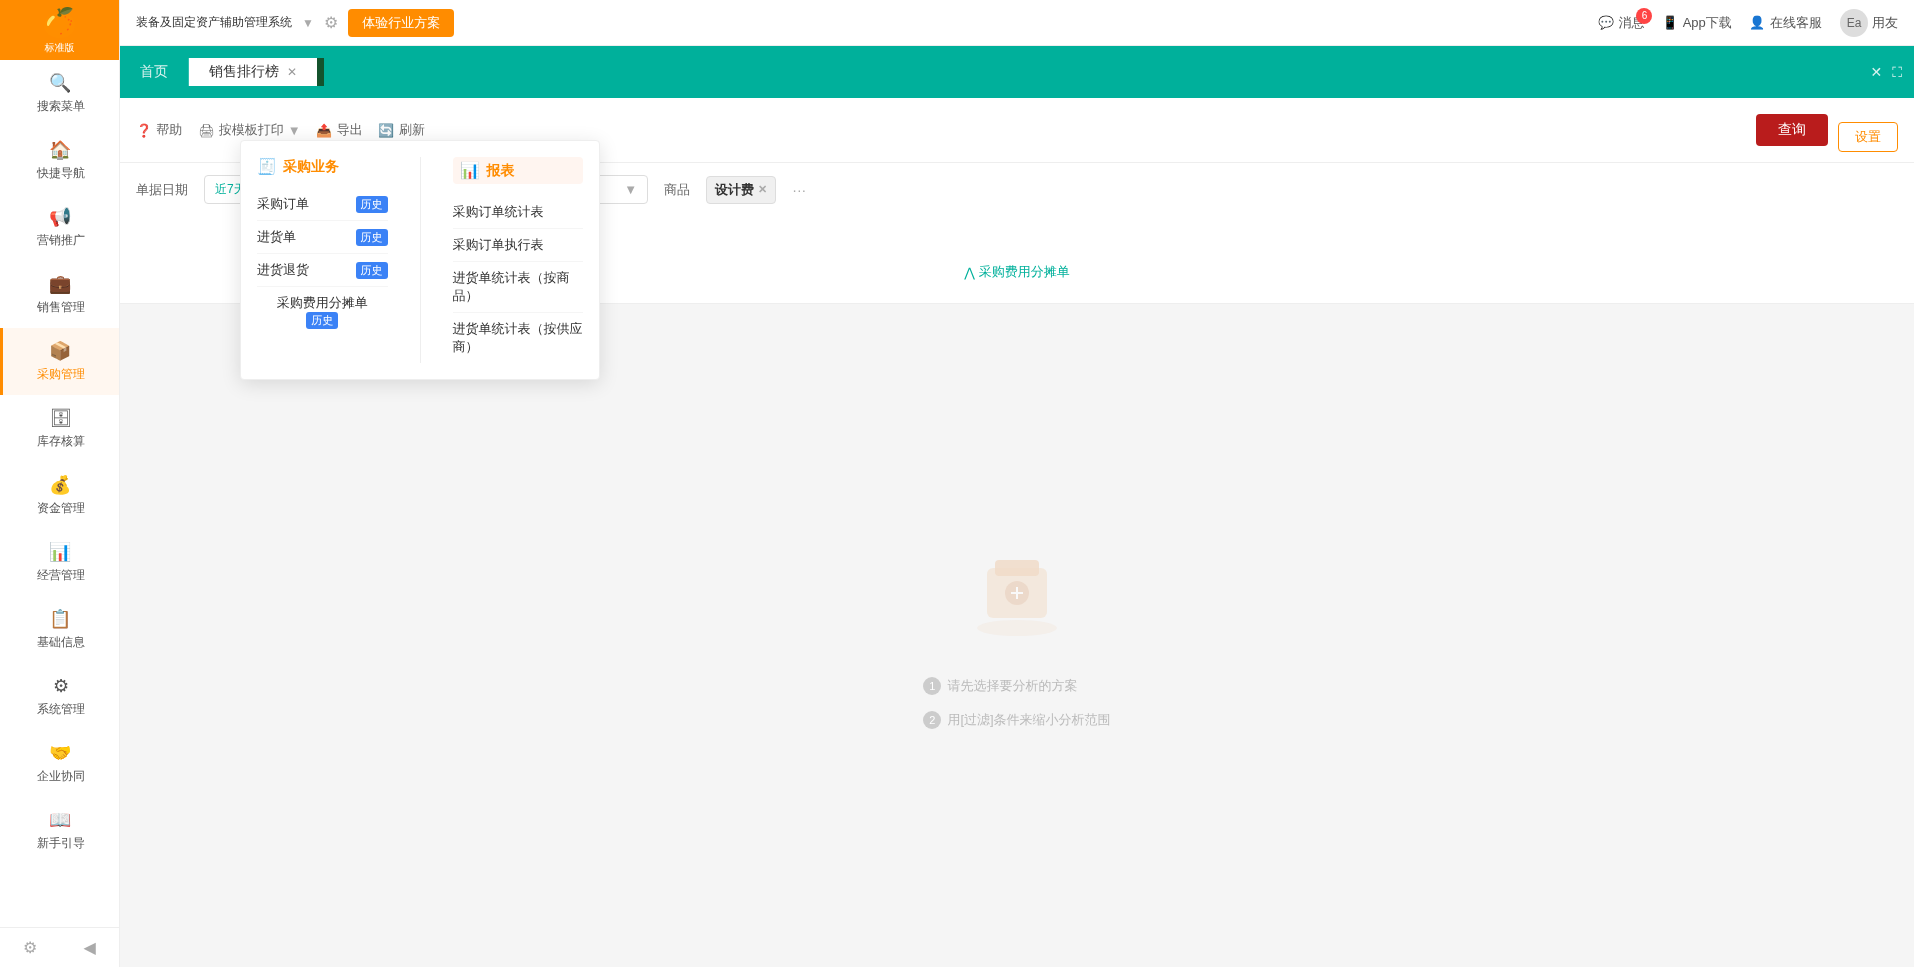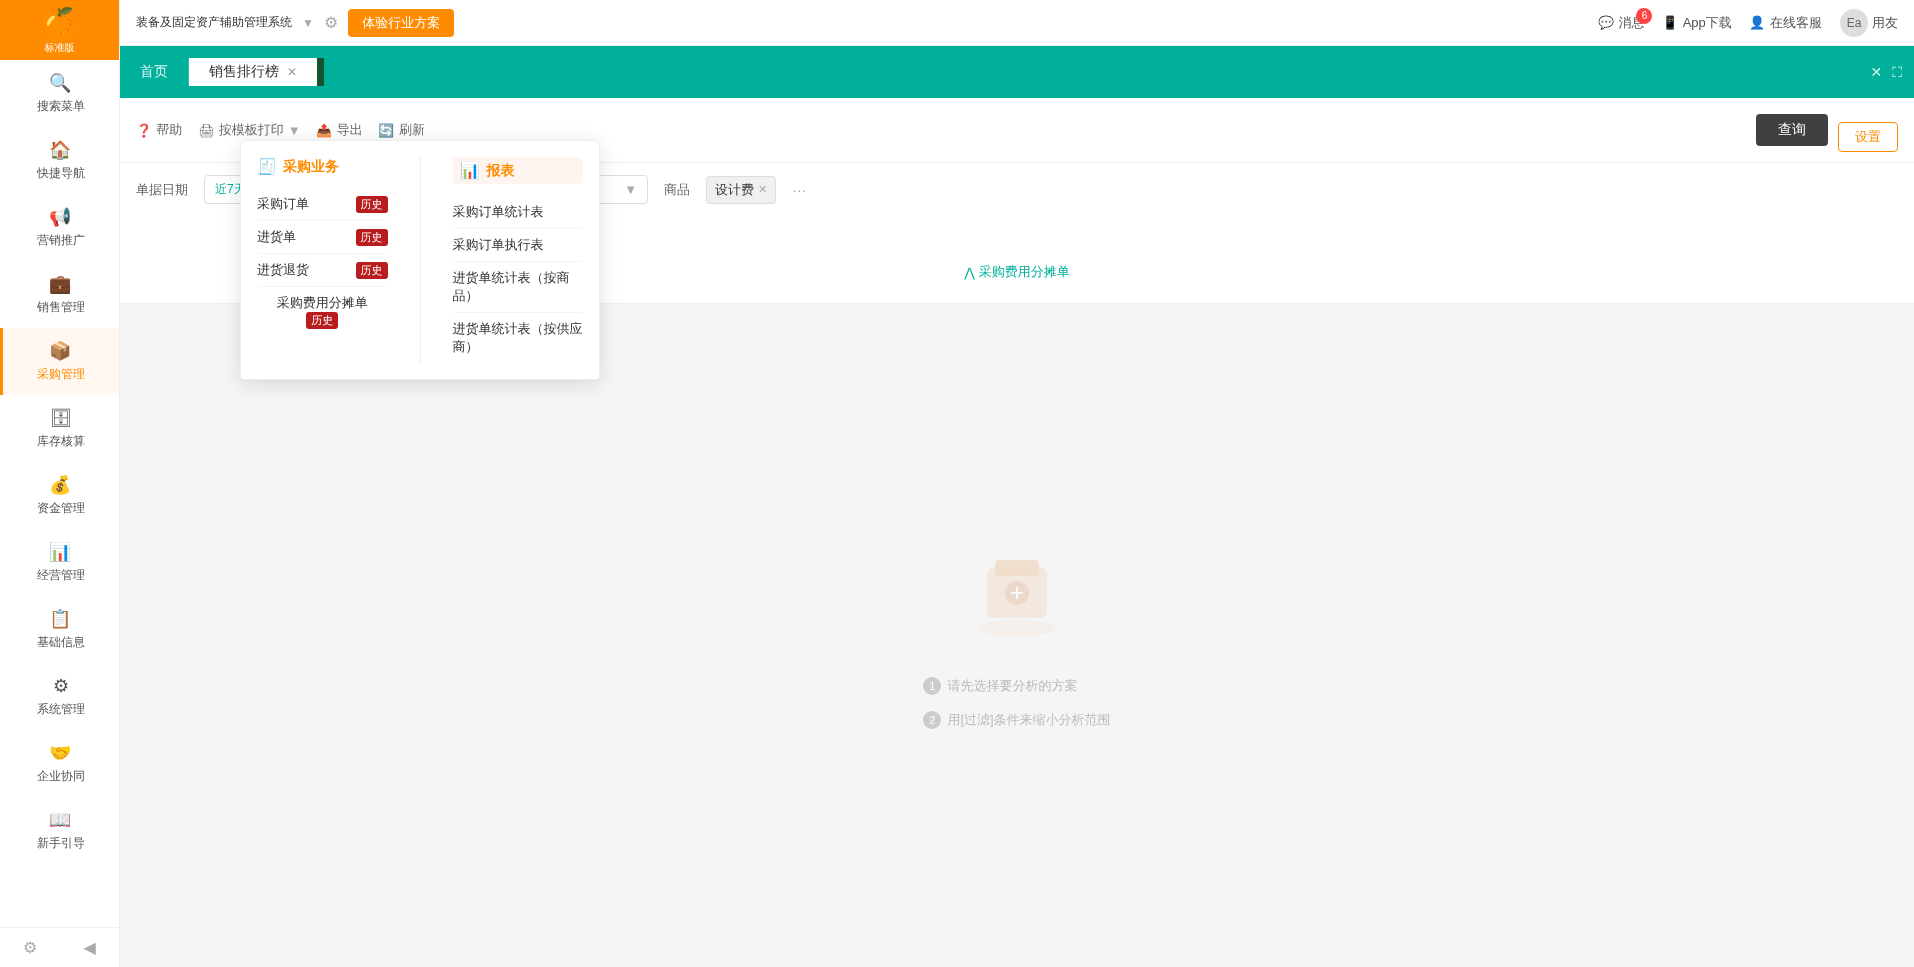--- a/index.html
+++ b/index.html
@@ -52,45 +52,45 @@
     .toolbar-right { display: flex; align-items: center; gap: 10px; }
     .toolbar-btn { display: flex; align-items: center; gap: 4px; color: #666; font-size: 13px; cursor: pointer; }
 
     
     .filter-area { background: #fff; padding: 12px 16px; border-bottom: 1px solid #eee; flex-shrink: 0; }
     .filter-row { display: flex; align-items: center; gap: 16px; margin-bottom: 10px; flex-wrap: wrap; }
     .filter-row:last-child { margin-bottom: 0; }
     .filter-label { color: #666; font-size: 13px; white-space: nowrap; }
     .filter-input { border: 1px solid #ddd; border-radius: 4px; padding: 5px 10px; font-size: 13px; color: #333; min-width: 120px; background: #fff; display: flex; align-items: center; gap: 4px; }
     .filter-input-wide { min-width: 220px; }
-    .filter-tag { background: #f0f0f0; border: 1px solid #ddd; border-radius: 4px; padding: 4px 8px; font-size: 13px; color: #333; display: flex; align-items: center; gap: 4px; }
+    .filter-tag { background: #f0f0f0; border: 1px solid #ddd; border-radius: 4px; padding: 4px 8px; font-size: 13px; color: #333; display: flex; align-items: center; gap: 4px; font-weight: bold; }
     .filter-tag-close { color: #aaa; cursor: pointer; font-size: 11px; }
     .filter-select { border: 1px solid #ddd; border-radius: 4px; padding: 5px 10px; font-size: 13px; color: #333; background: #fff; display: flex; align-items: center; gap: 4px; min-width: 140px; cursor: pointer; }
     .filter-select-arrow { color: #aaa; margin-left: auto; }
     .filter-dots { color: #aaa; cursor: pointer; font-size: 14px; }
     .filter-action-row { display: flex; align-items: center; justify-content: center; padding: 10px; }
     .filter-collapse { color: #00b09b; cursor: pointer; font-size: 13px; display: flex; align-items: center; gap: 4px; }
-    .query-btn { background: #404040; color: #fff; border: none; border-radius: 4px; padding: 7px 22px; font-size: 14px; cursor: pointer; }
+    .query-btn { background: #b91c1c; color: #fff; border: none; border-radius: 4px; padding: 7px 22px; font-size: 14px; cursor: pointer; }
     .set-btn { background: #fff; color: #ff8c00; border: 1px solid #ff8c00; border-radius: 4px; padding: 5px 16px; font-size: 13px; cursor: pointer; margin-top: 14px; }
 
     
     .empty-state { flex: 1; display: flex; flex-direction: column; align-items: center; justify-content: center; color: #aaa; }
     .empty-icon { font-size: 80px; margin-bottom: 16px; opacity: 0.4; }
     .empty-hint { font-size: 13px; color: #bbb; line-height: 2; }
     .empty-hint-item { display: flex; align-items: center; gap: 6px; }
     .empty-hint-num { width: 18px; height: 18px; background: #ccc; border-radius: 50%; color: #fff; font-size: 11px; display: flex; align-items: center; justify-content: center; flex-shrink: 0; }
 
     
     .dropdown-menu { position: absolute; top: 42px; left: 120px; background: #fff; border: 1px solid #eee; border-radius: 4px; box-shadow: 0 4px 20px rgba(0,0,0,0.12); z-index: 1000; width: 360px; padding: 16px; display: flex; gap: 24px; }
     .dropdown-col { flex: 1; }
     .dropdown-col-title { font-size: 14px; color: #ff8c00; font-weight: bold; margin-bottom: 12px; display: flex; align-items: center; gap: 6px; }
     .dropdown-col-title-icon { font-size: 16px; }
     .dropdown-item { display: flex; align-items: center; justify-content: space-between; padding: 7px 0; cursor: pointer; color: #333; font-size: 13px; border-bottom: 1px solid #f5f5f5; }
     .dropdown-item:last-child { border-bottom: none; flex-direction: column; }
-    .dropdown-badge { background: #b91c1c; color: #fff; border-radius: 3px; padding: 1px 5px; font-size: 11px; }
+    .dropdown-badge { background: #3b82f6; color: #fff; border-radius: 3px; padding: 1px 5px; font-size: 11px; }
     .dropdown-divider { width: 1px; background: #eee; margin: 0 8px; }
   </style>
 </head>
 <body>
 
 <div class="app-container">
 
   <div class="sidebar">
     <div class="sidebar-logo">
       <div class="sidebar-logo-icon">🍊</div>

